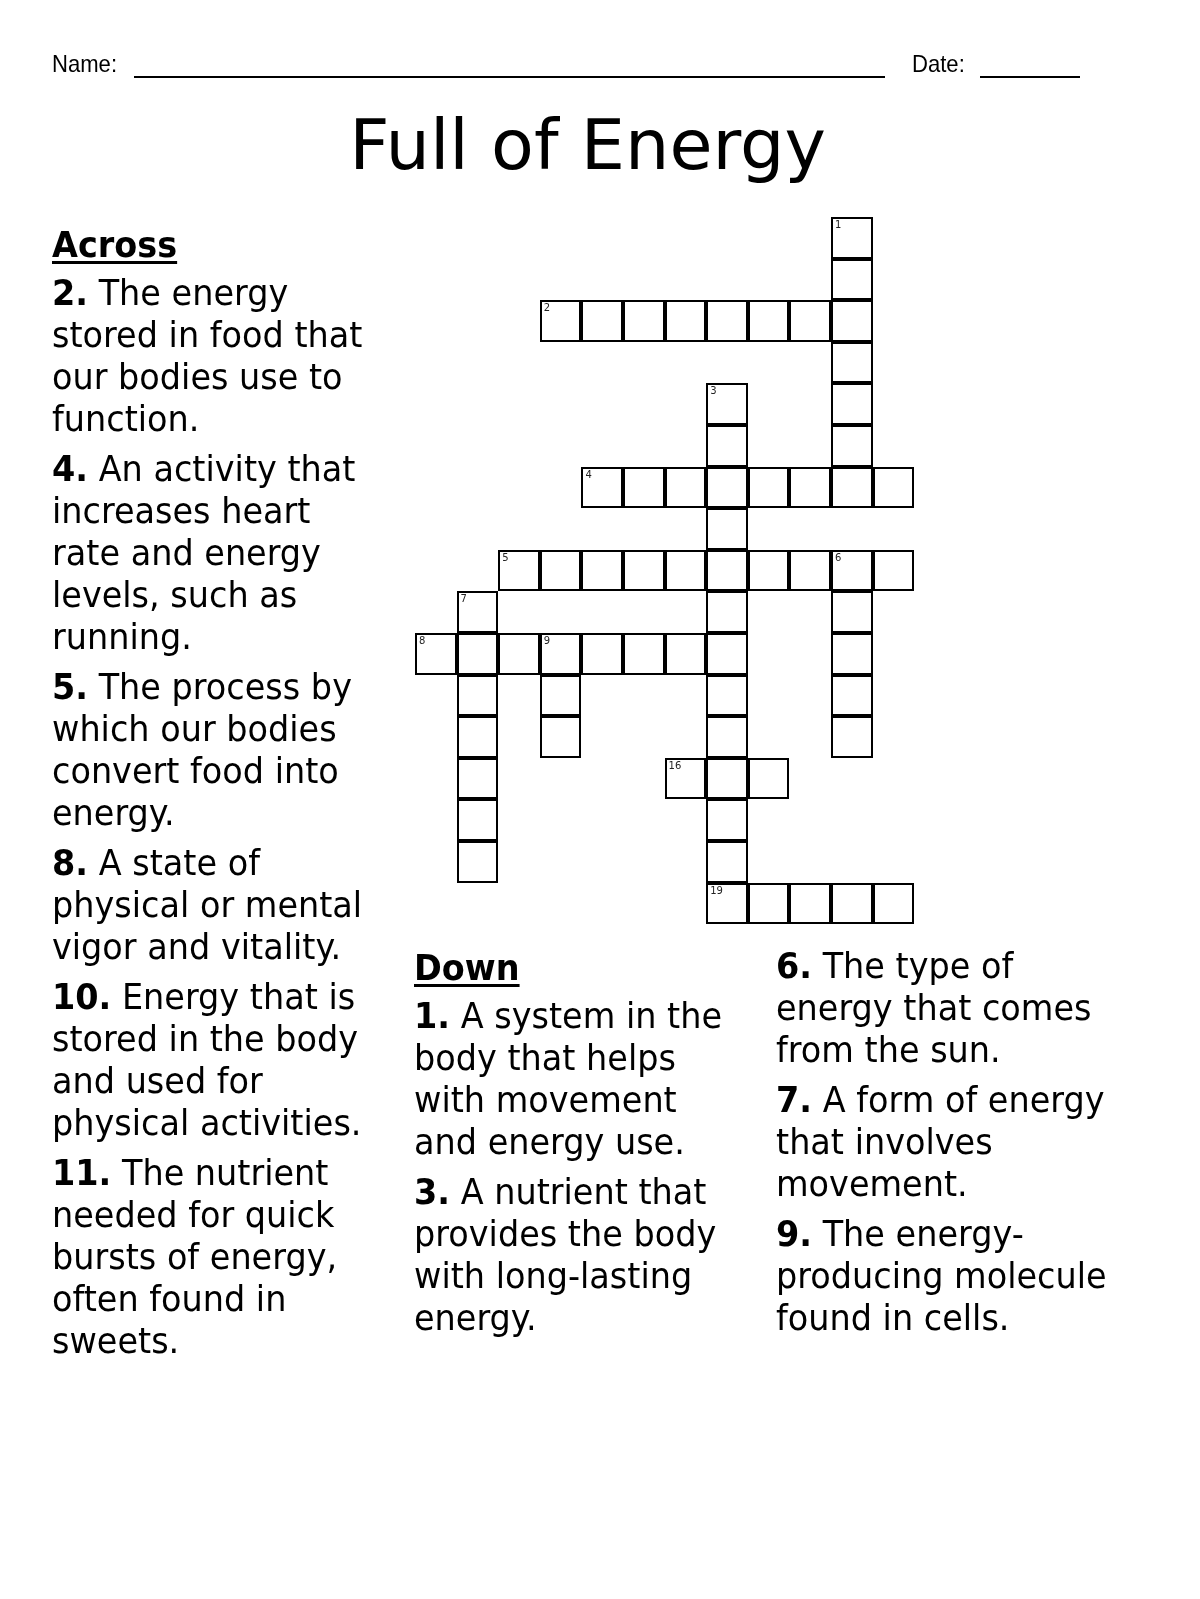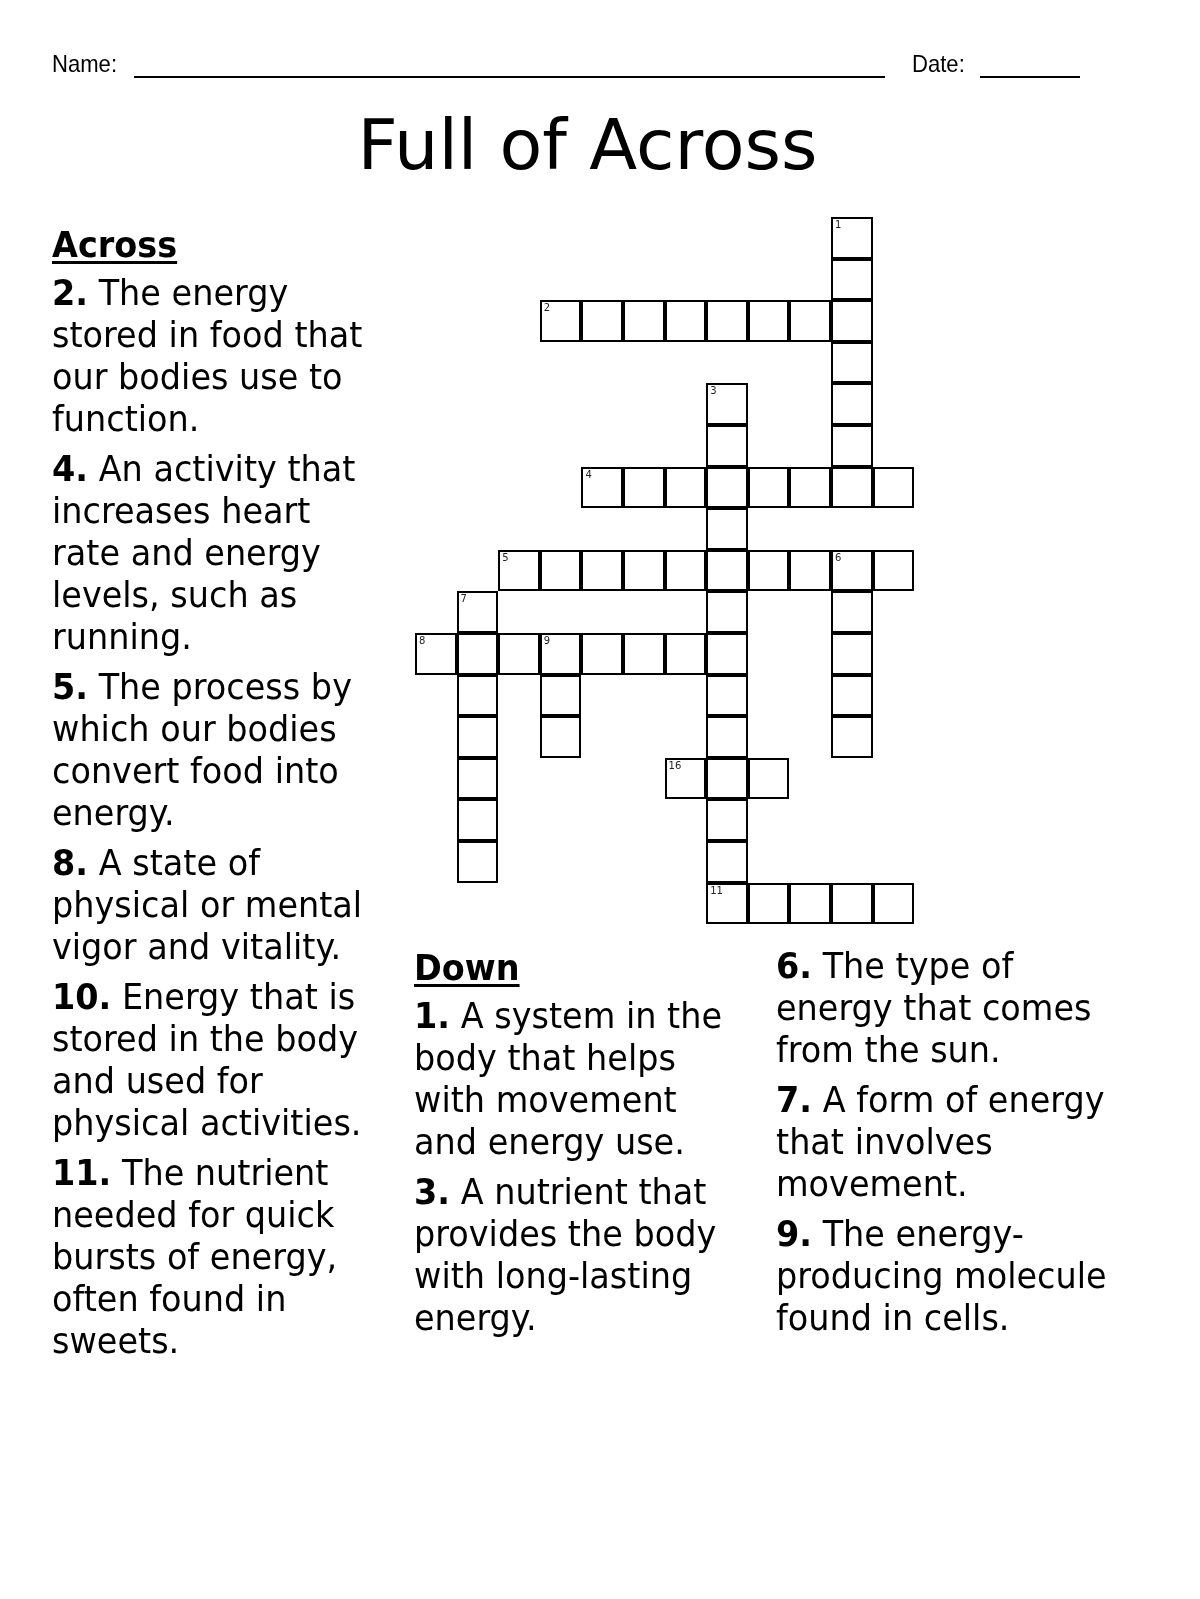--- a/index.html
+++ b/index.html
@@ -22,21 +22,21 @@
   .down2 { left:776px; top:945px; width:360px; }
 </style>
 </head>
 <body>
 
 <div class="hdr name-lbl">Name:</div>
 <div class="line" style="left:134px; width:751px;"></div>
 <div class="hdr date-lbl">Date:</div>
 <div class="line" style="left:980px; width:100px;"></div>
 
-<div class="title">Full of Across</div>
+<div class="title">Full of Energy</div>
 
 <div class="grid" id="grid">
     <div class="cell" style="left: 831px; top: 217px;">
       <span class="num">1</span>
     </div>
     <div class="cell" style="left: 831px; top: 258.6px;"></div>
     <div class="cell" style="left: 831px; top: 300.2px;"></div>
     <div class="cell" style="left: 831px; top: 341.8px;"></div>
     <div class="cell" style="left: 831px; top: 383.4px;"></div>
     <div class="cell" style="left: 831px; top: 425px;"></div>
@@ -58,21 +58,21 @@
     <div class="cell" style="left: 706.2px; top: 508.2px;"></div>
     <div class="cell" style="left: 706.2px; top: 549.8px;"></div>
     <div class="cell" style="left: 706.2px; top: 591.4px;"></div>
     <div class="cell" style="left: 706.2px; top: 633px;"></div>
     <div class="cell" style="left: 706.2px; top: 674.6px;"></div>
     <div class="cell" style="left: 706.2px; top: 716.2px;"></div>
     <div class="cell" style="left: 706.2px; top: 757.8px;"></div>
     <div class="cell" style="left: 706.2px; top: 799.4px;"></div>
     <div class="cell" style="left: 706.2px; top: 841px;"></div>
     <div class="cell" style="left: 706.2px; top: 882.6px;">
-      <span class="num">11</span>
+      <span class="num">19</span>
     </div>
     <div class="cell" style="left: 581.4px; top: 466.6px;">
       <span class="num">4</span>
     </div>
     <div class="cell" style="left: 623px; top: 466.6px;"></div>
     <div class="cell" style="left: 664.6px; top: 466.6px;"></div>
     <div class="cell" style="left: 747.8px; top: 466.6px;"></div>
     <div class="cell" style="left: 789.4px; top: 466.6px;"></div>
     <div class="cell" style="left: 872.6px; top: 466.6px;"></div>
     <div class="cell" style="left: 498.2px; top: 549.8px;">

